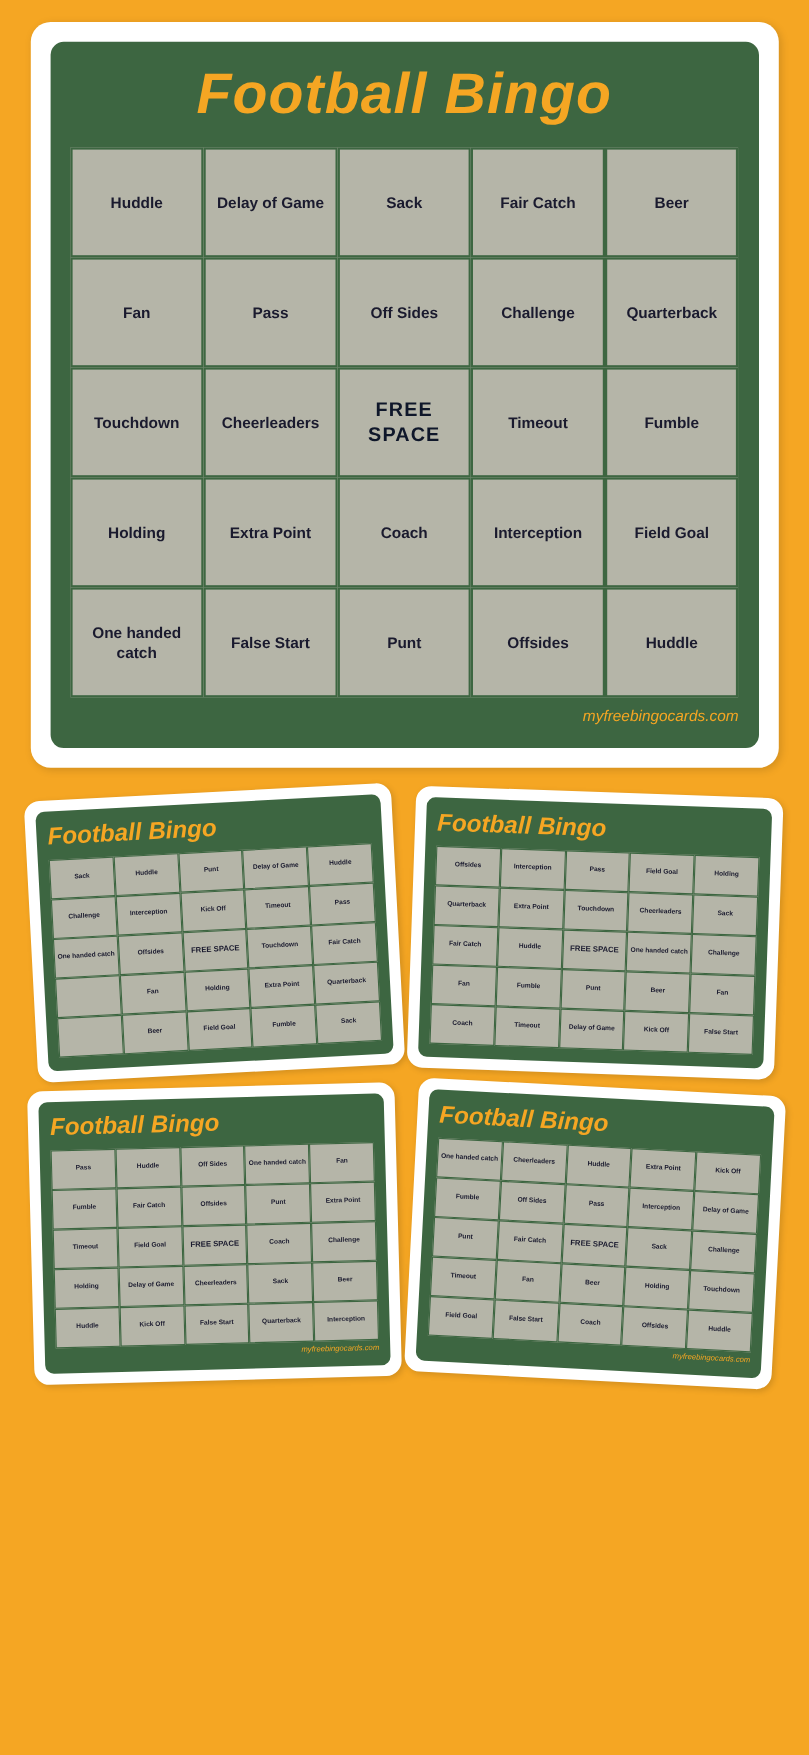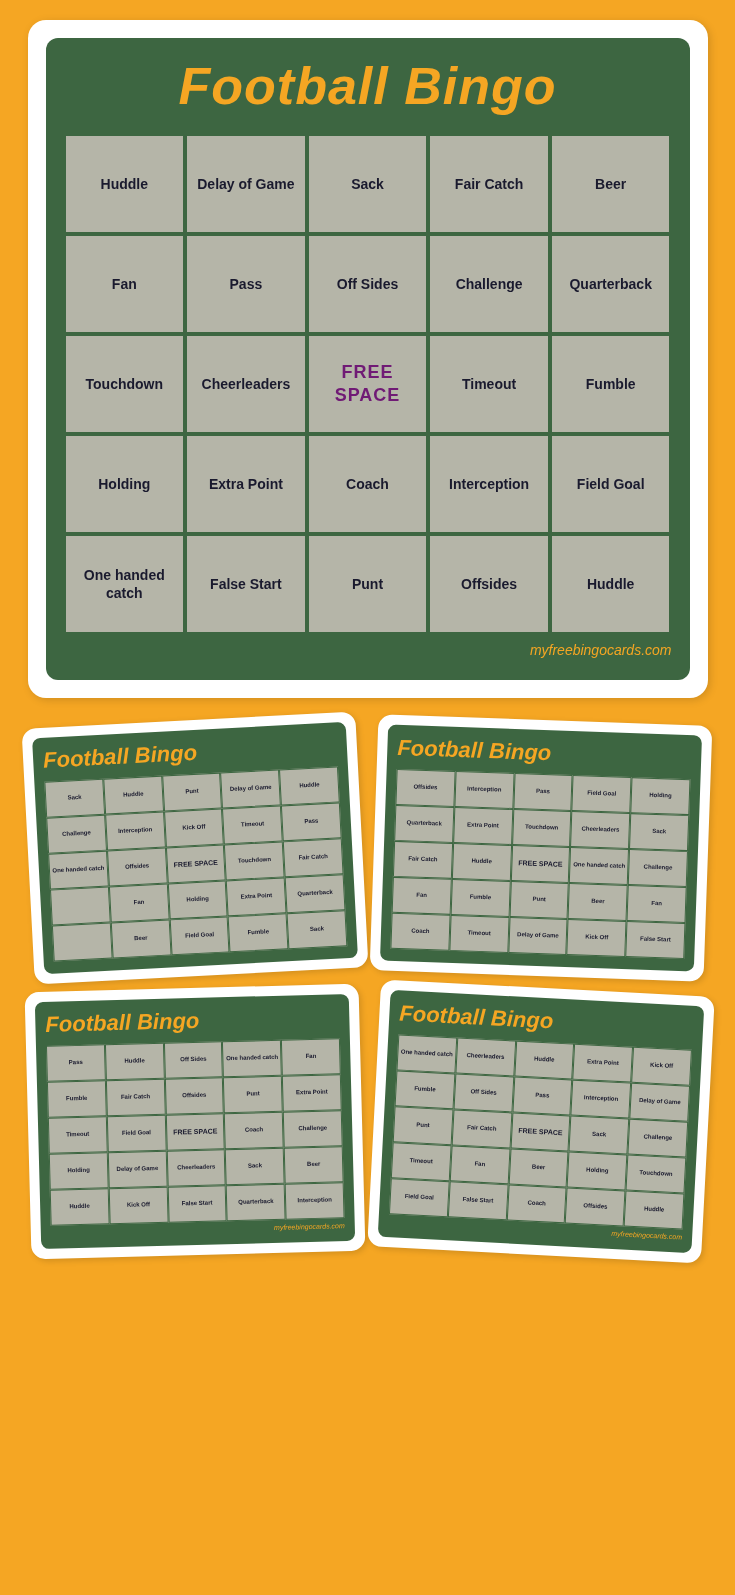--- a/index.html
+++ b/index.html
@@ -53,21 +53,21 @@
       min-height: 100px;
       font-size: 14px;
       font-weight: 600;
       color: #1a1a2e;
       padding: 8px 6px;
       line-height: 1.3;
     }
     .bingo-cell.free-space {
       font-size: 18px;
       font-weight: 900;
-      color: #701a75;
+      color: #0f172a;
       text-transform: uppercase;
       letter-spacing: 1px;
     }
     .website-label {
       text-align: right;
       color: #F5A623;
       font-size: 14px;
       font-style: italic;
       margin-top: 8px;
     }

